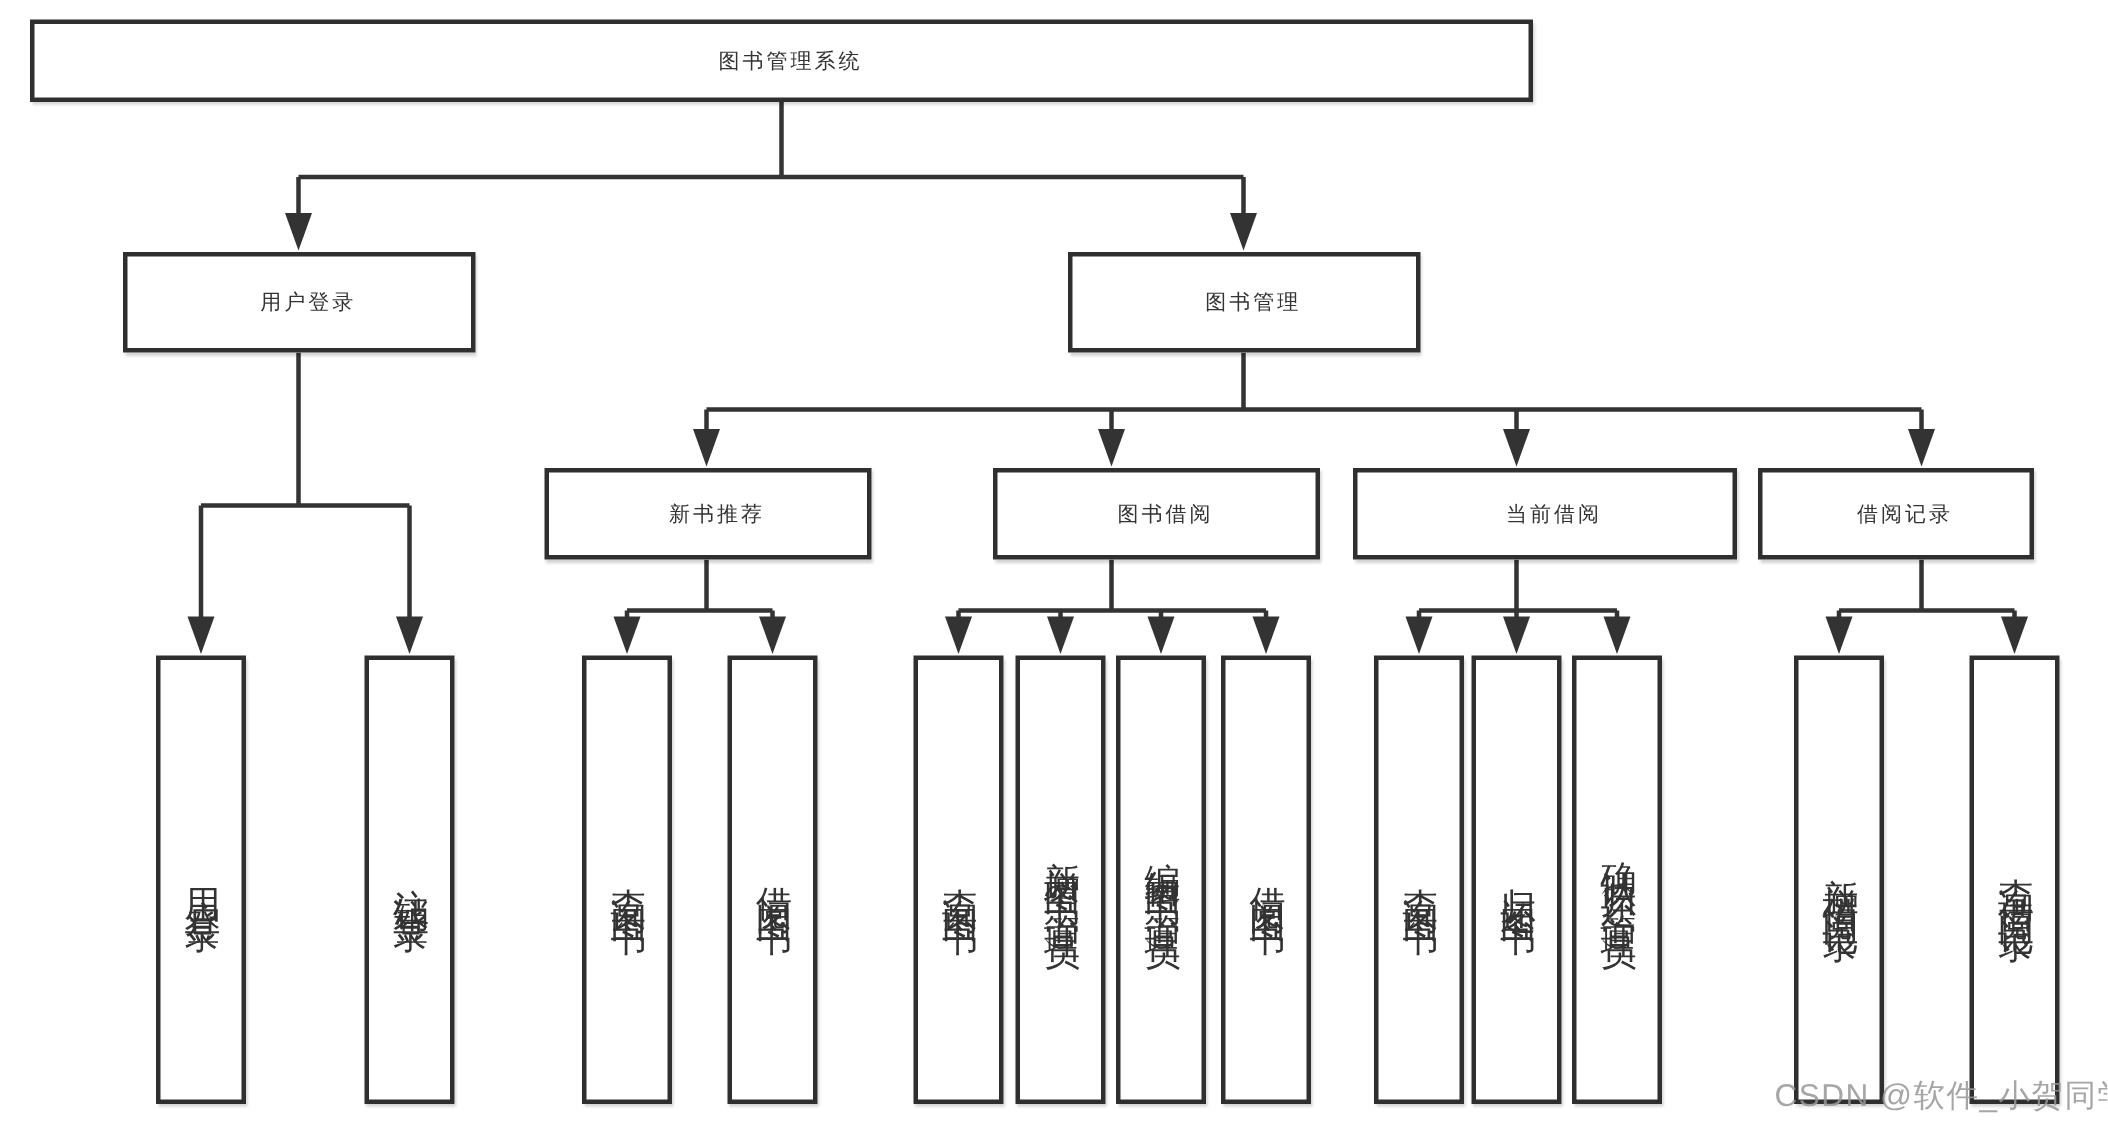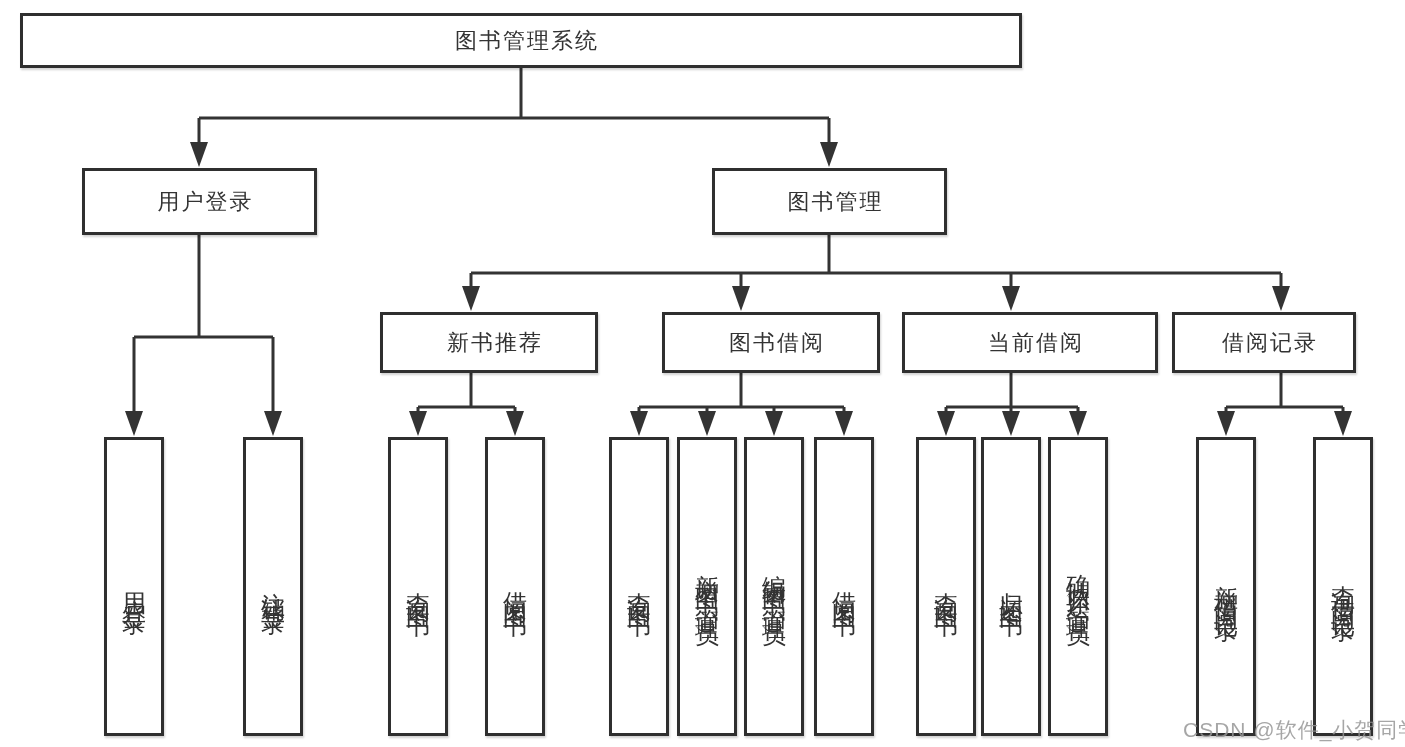--- a/index.html
+++ b/index.html
@@ -15,21 +15,21 @@
   .connectors .tri{fill:#333333;stroke:none;}
   .node{
     position:absolute;
     box-sizing:border-box;
     background:#ffffff;
     border:3px solid #2f2f2f;
     box-shadow:1px 2px 2px rgba(0,0,0,0.18);
     display:flex;align-items:center;justify-content:center;
     color:#333333;
   }
-  .h-node{font-size:22px;letter-spacing:2px;white-space:nowrap;padding-left:12px;}
+  .h-node{font-size:14px;letter-spacing:2px;white-space:nowrap;padding-left:12px;}
   .v-node .vtxt{
     writing-mode:vertical-rl;
     text-orientation:mixed;
     font-size:24px;
     letter-spacing:7px;
     line-height:1;
     color:#333333;
   }
   .watermark{
     position:absolute;
@@ -85,21 +85,21 @@
     <span>图书管理系统</span>
   </div>
 
   <div class="node h-node" style="left:82px;top:168px;width:235px;height:67px;">
     <span>用户登录</span>
   </div>
   <div class="node h-node" style="left:712px;top:168px;width:235px;height:67px;">
     <span>图书管理</span>
   </div>
 
-  <div class="node h-node" style="left:380px;top:312px;width:218px;height:61px;">
+  <div class="node h-node" style="left:363px;top:312px;width:218px;height:61px;">
     <span>新书推荐</span>
   </div>
   <div class="node h-node" style="left:662px;top:312px;width:218px;height:61px;">
     <span>图书借阅</span>
   </div>
   <div class="node h-node" style="left:902px;top:312px;width:256px;height:61px;">
     <span>当前借阅</span>
   </div>
   <div class="node h-node" style="left:1172px;top:312px;width:184px;height:61px;">
     <span>借阅记录</span>

